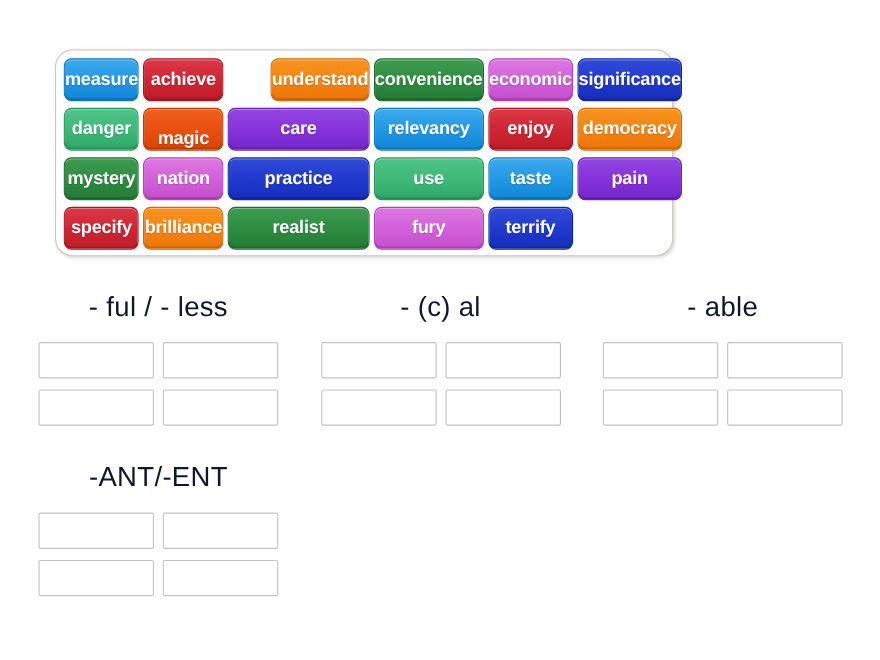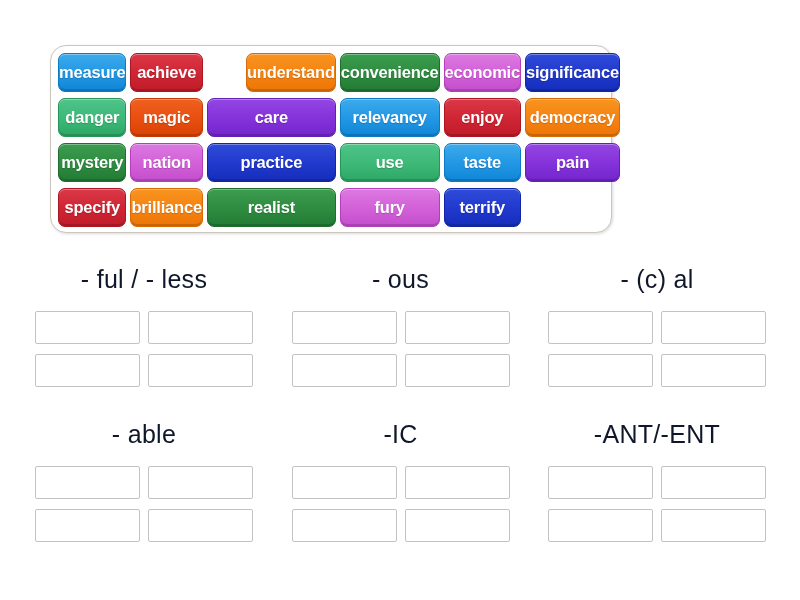--- a/index.html
+++ b/index.html
@@ -108,21 +108,21 @@
   </div>
       <div class="tile" style="background: linear-gradient(rgb(220, 121, 225) 0%, rgb(210, 95, 216) 55%, rgb(196, 78, 204) 100%); border-color: rgb(179, 63, 187); align-items: center;">
     <span class="tile-label">economic</span>
   </div>
       <div class="tile" style="background: linear-gradient(rgb(47, 75, 217) 0%, rgb(33, 56, 204) 55%, rgb(21, 46, 187) 100%); border-color: rgb(16, 38, 166);">
     <span class="tile-label">significance</span>
   </div>
       <div class="tile" style="background: linear-gradient(rgb(78, 196, 137) 0%, rgb(60, 184, 119) 55%, rgb(46, 167, 102) 100%); border-color: rgb(39, 150, 91);">
     <span class="tile-label">danger</span>
   </div>
-      <div class="tile" style="background: linear-gradient(rgb(239, 96, 30) 0%, rgb(232, 78, 15) 55%, rgb(217, 67, 5) 100%); border-color: rgb(194, 59, 4);">
+      <div class="tile" style="background: linear-gradient(rgb(239, 96, 30) 0%, rgb(232, 78, 15) 55%, rgb(217, 67, 5) 100%); border-color: rgb(194, 59, 4); align-items: flex-end;">
     <span class="tile-label">magic</span>
   </div>
       <div class="tile" style="background: linear-gradient(rgb(147, 70, 226) 0%, rgb(132, 49, 218) 55%, rgb(115, 38, 203) 100%); border-color: rgb(101, 31, 184);">
     <span class="tile-label">care</span>
   </div>
       <div class="tile" style="background: linear-gradient(rgb(61, 170, 236) 0%, rgb(33, 150, 228) 55%, rgb(15, 134, 214) 100%); border-color: rgb(13, 122, 196);">
     <span class="tile-label">relevancy</span>
   </div>
       <div class="tile" style="background: linear-gradient(rgb(219, 56, 71) 0%, rgb(206, 36, 51) 55%, rgb(192, 28, 42) 100%); border-color: rgb(172, 22, 34);">
     <span class="tile-label">enjoy</span>
@@ -168,48 +168,30 @@
       <div class="category">
     <div class="category-title">- ful / - less</div>
     <div class="slot-grid">
           <div class="slot"></div>
           <div class="slot"></div>
           <div class="slot"></div>
           <div class="slot"></div>
         </div>
   </div>
       <div class="category">
-    <div class="category-title">- ous</div>
-    <div class="slot-grid">
-          <div class="slot"></div>
-          <div class="slot"></div>
-          <div class="slot"></div>
-          <div class="slot"></div>
-        </div>
-  </div>
-      <div class="category">
     <div class="category-title">- (c) al</div>
     <div class="slot-grid">
           <div class="slot"></div>
           <div class="slot"></div>
           <div class="slot"></div>
           <div class="slot"></div>
         </div>
   </div>
       <div class="category">
     <div class="category-title">- able</div>
-    <div class="slot-grid">
-          <div class="slot"></div>
-          <div class="slot"></div>
-          <div class="slot"></div>
-          <div class="slot"></div>
-        </div>
-  </div>
-      <div class="category">
-    <div class="category-title">-IC</div>
     <div class="slot-grid">
           <div class="slot"></div>
           <div class="slot"></div>
           <div class="slot"></div>
           <div class="slot"></div>
         </div>
   </div>
       <div class="category">
     <div class="category-title">-ANT/-ENT</div>
     <div class="slot-grid">

